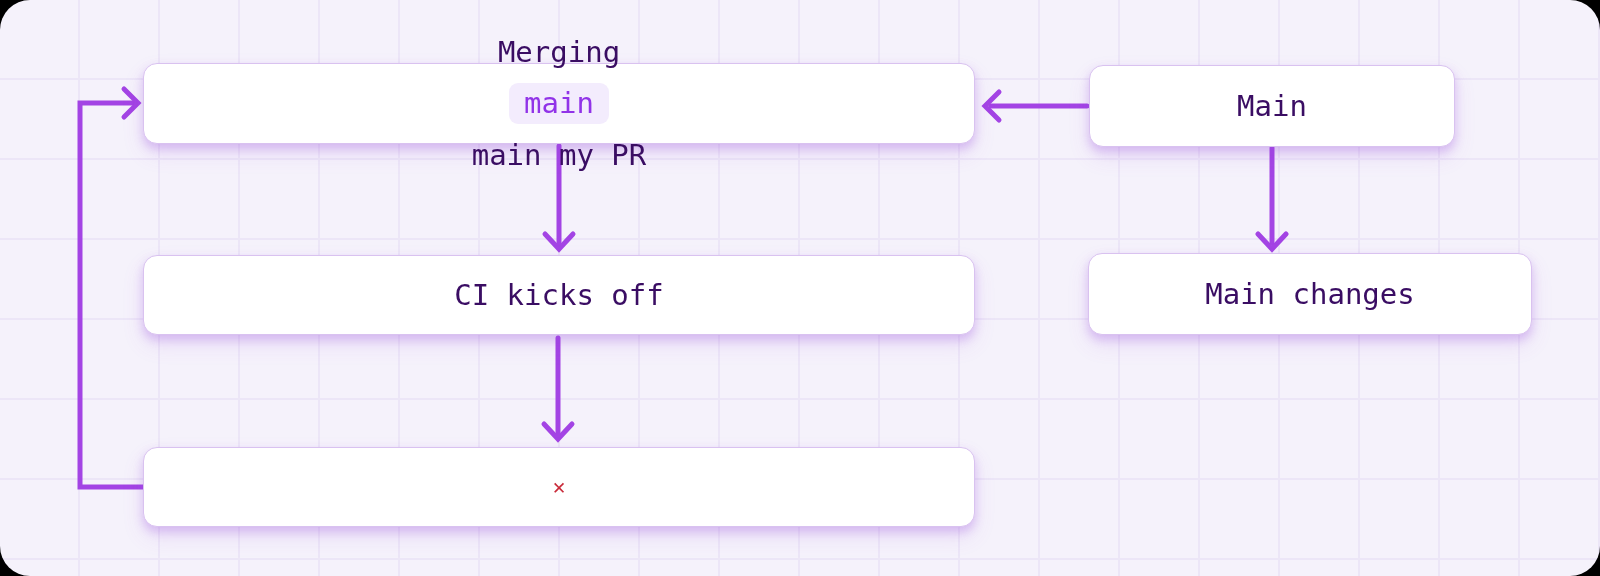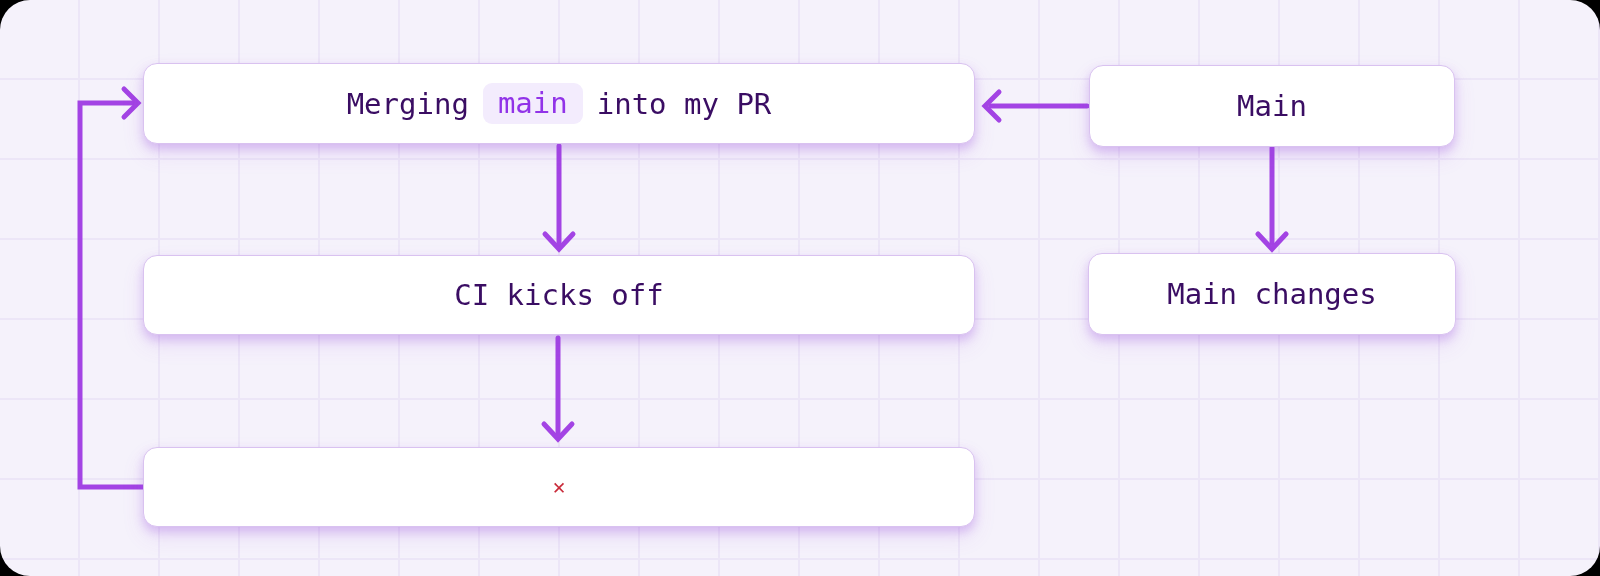--- a/index.html
+++ b/index.html
@@ -44,25 +44,26 @@
     border-radius: 14px;
     box-shadow: 0 5px 10px rgba(154, 78, 224, 0.28), 0 10px 22px rgba(154, 78, 224, 0.12);
     display: flex;
     align-items: center;
     justify-content: center;
     gap: 14px;
     color: var(--text, #3a0d63);
     font-size: 29px;
     font-weight: 500;
     white-space: nowrap;
+    flex-direction: column;
   }
   .node-merge    { left: 143px;  top: 63px;  width: 832px; height: 81px; }
   .node-main     { left: 1089px; top: 65px;  width: 366px; height: 82px; }
   .node-ci       { left: 143px;  top: 255px; width: 832px; height: 80px; justify-content: center; }
-  .node-changes  { left: 1088px; top: 253px; width: 368px; height: 82px; }
+  .node-changes  { left: 1088px; top: 253px; width: 444px; height: 82px; }
   .node-fail     { left: 143px;  top: 447px; width: 832px; height: 80px; }
   .code-pill {
     background: var(--code_bg, #f3ecfd);
     color: var(--code_text, #9133e8);
     border-radius: 9px;
     padding: 5px 15px;
     line-height: 1.1;
   }
   .fail-mark {
     color: var(--fail, #c92b3a);
@@ -99,21 +100,21 @@
 
     <g>
       <path d="M 1272,148 L 1272,243"></path>
       <path d="M 1258,234 L 1272,249 L 1286,234"></path>
     </g>
   </svg>
 
   <div class="node node-merge">
     <span>Merging</span>
     <span class="code-pill">main</span>
-    <span>into my PR</span>
+    <span>main my PR</span>
   </div>
 
   <div class="node node-main">
     <span>Main</span>
   </div>
 
   <div class="node node-ci">
     <span>CI kicks off</span>
   </div>
 

